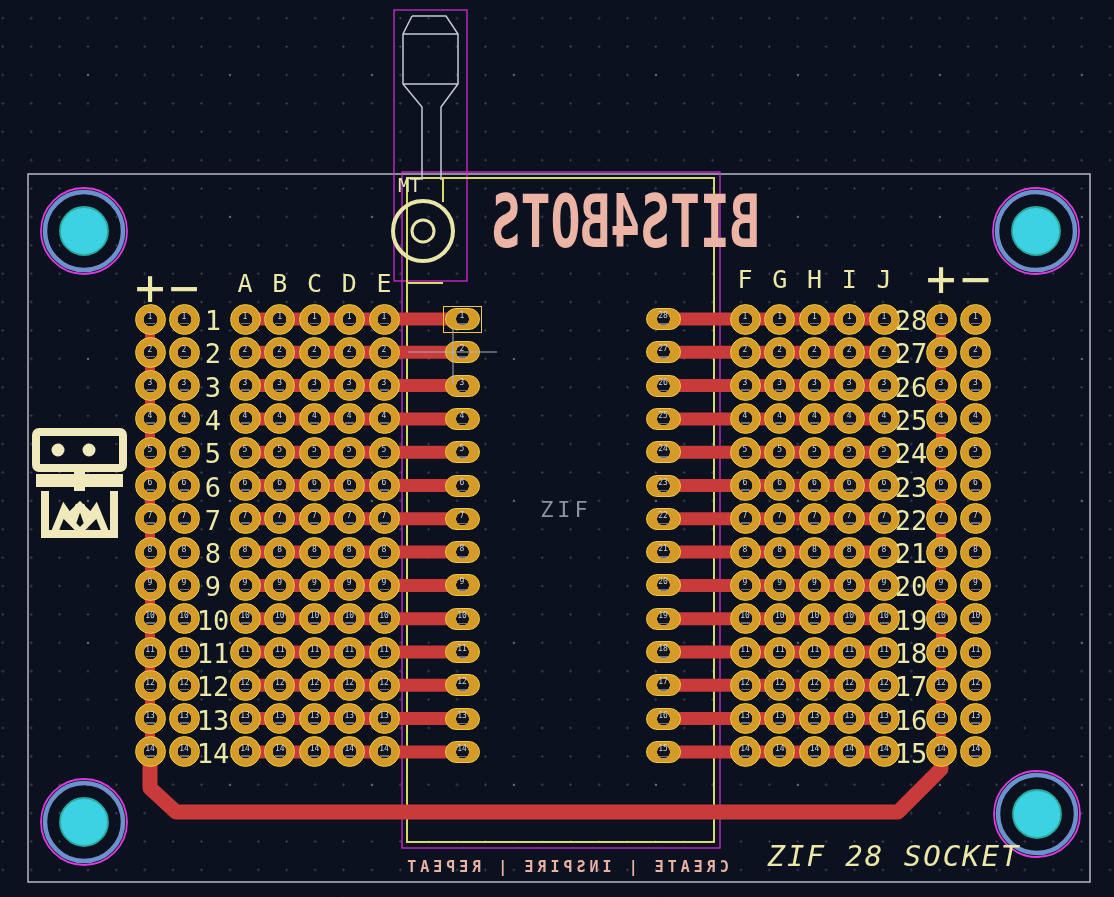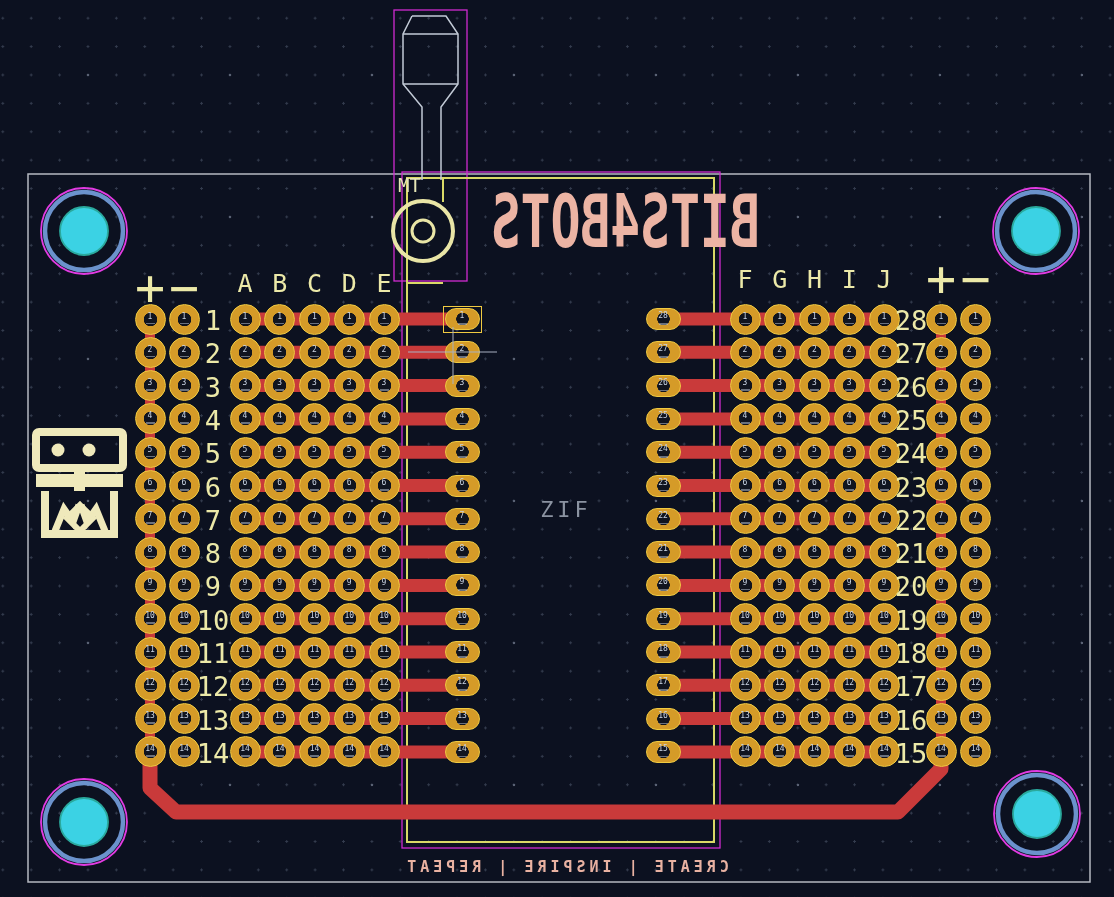--- a/index.html
+++ b/index.html
@@ -1044,20 +1044,21 @@
       </div>
       <div class="zsq" style="left: 462px; top: 319px;"></div>
     </div>
 
   <div class="layer" id="labels">
     <div class="brand">
       <span>BITS4BOTS</span>
     </div>
     <div class="tm">TM</div>
     <div class="zifref">ZIF</div>
+    <div class="socketlbl">ZIF 28 SOCKET</div>
     <div class="tagline">CREATE | INSPIRE | REPEAT</div>
   <div class="lbl" style="left: 213px; top: 320px;">1</div>
       <div class="lbl" style="left: 911px; top: 320px;">28</div>
       <div class="lbl" style="left: 213px; top: 353.3px;">2</div>
       <div class="lbl" style="left: 911px; top: 353.3px;">27</div>
       <div class="lbl" style="left: 213px; top: 386.6px;">3</div>
       <div class="lbl" style="left: 911px; top: 386.6px;">26</div>
       <div class="lbl" style="left: 213px; top: 419.9px;">4</div>
       <div class="lbl" style="left: 911px; top: 419.9px;">25</div>
       <div class="lbl" style="left: 213px; top: 453.2px;">5</div>

